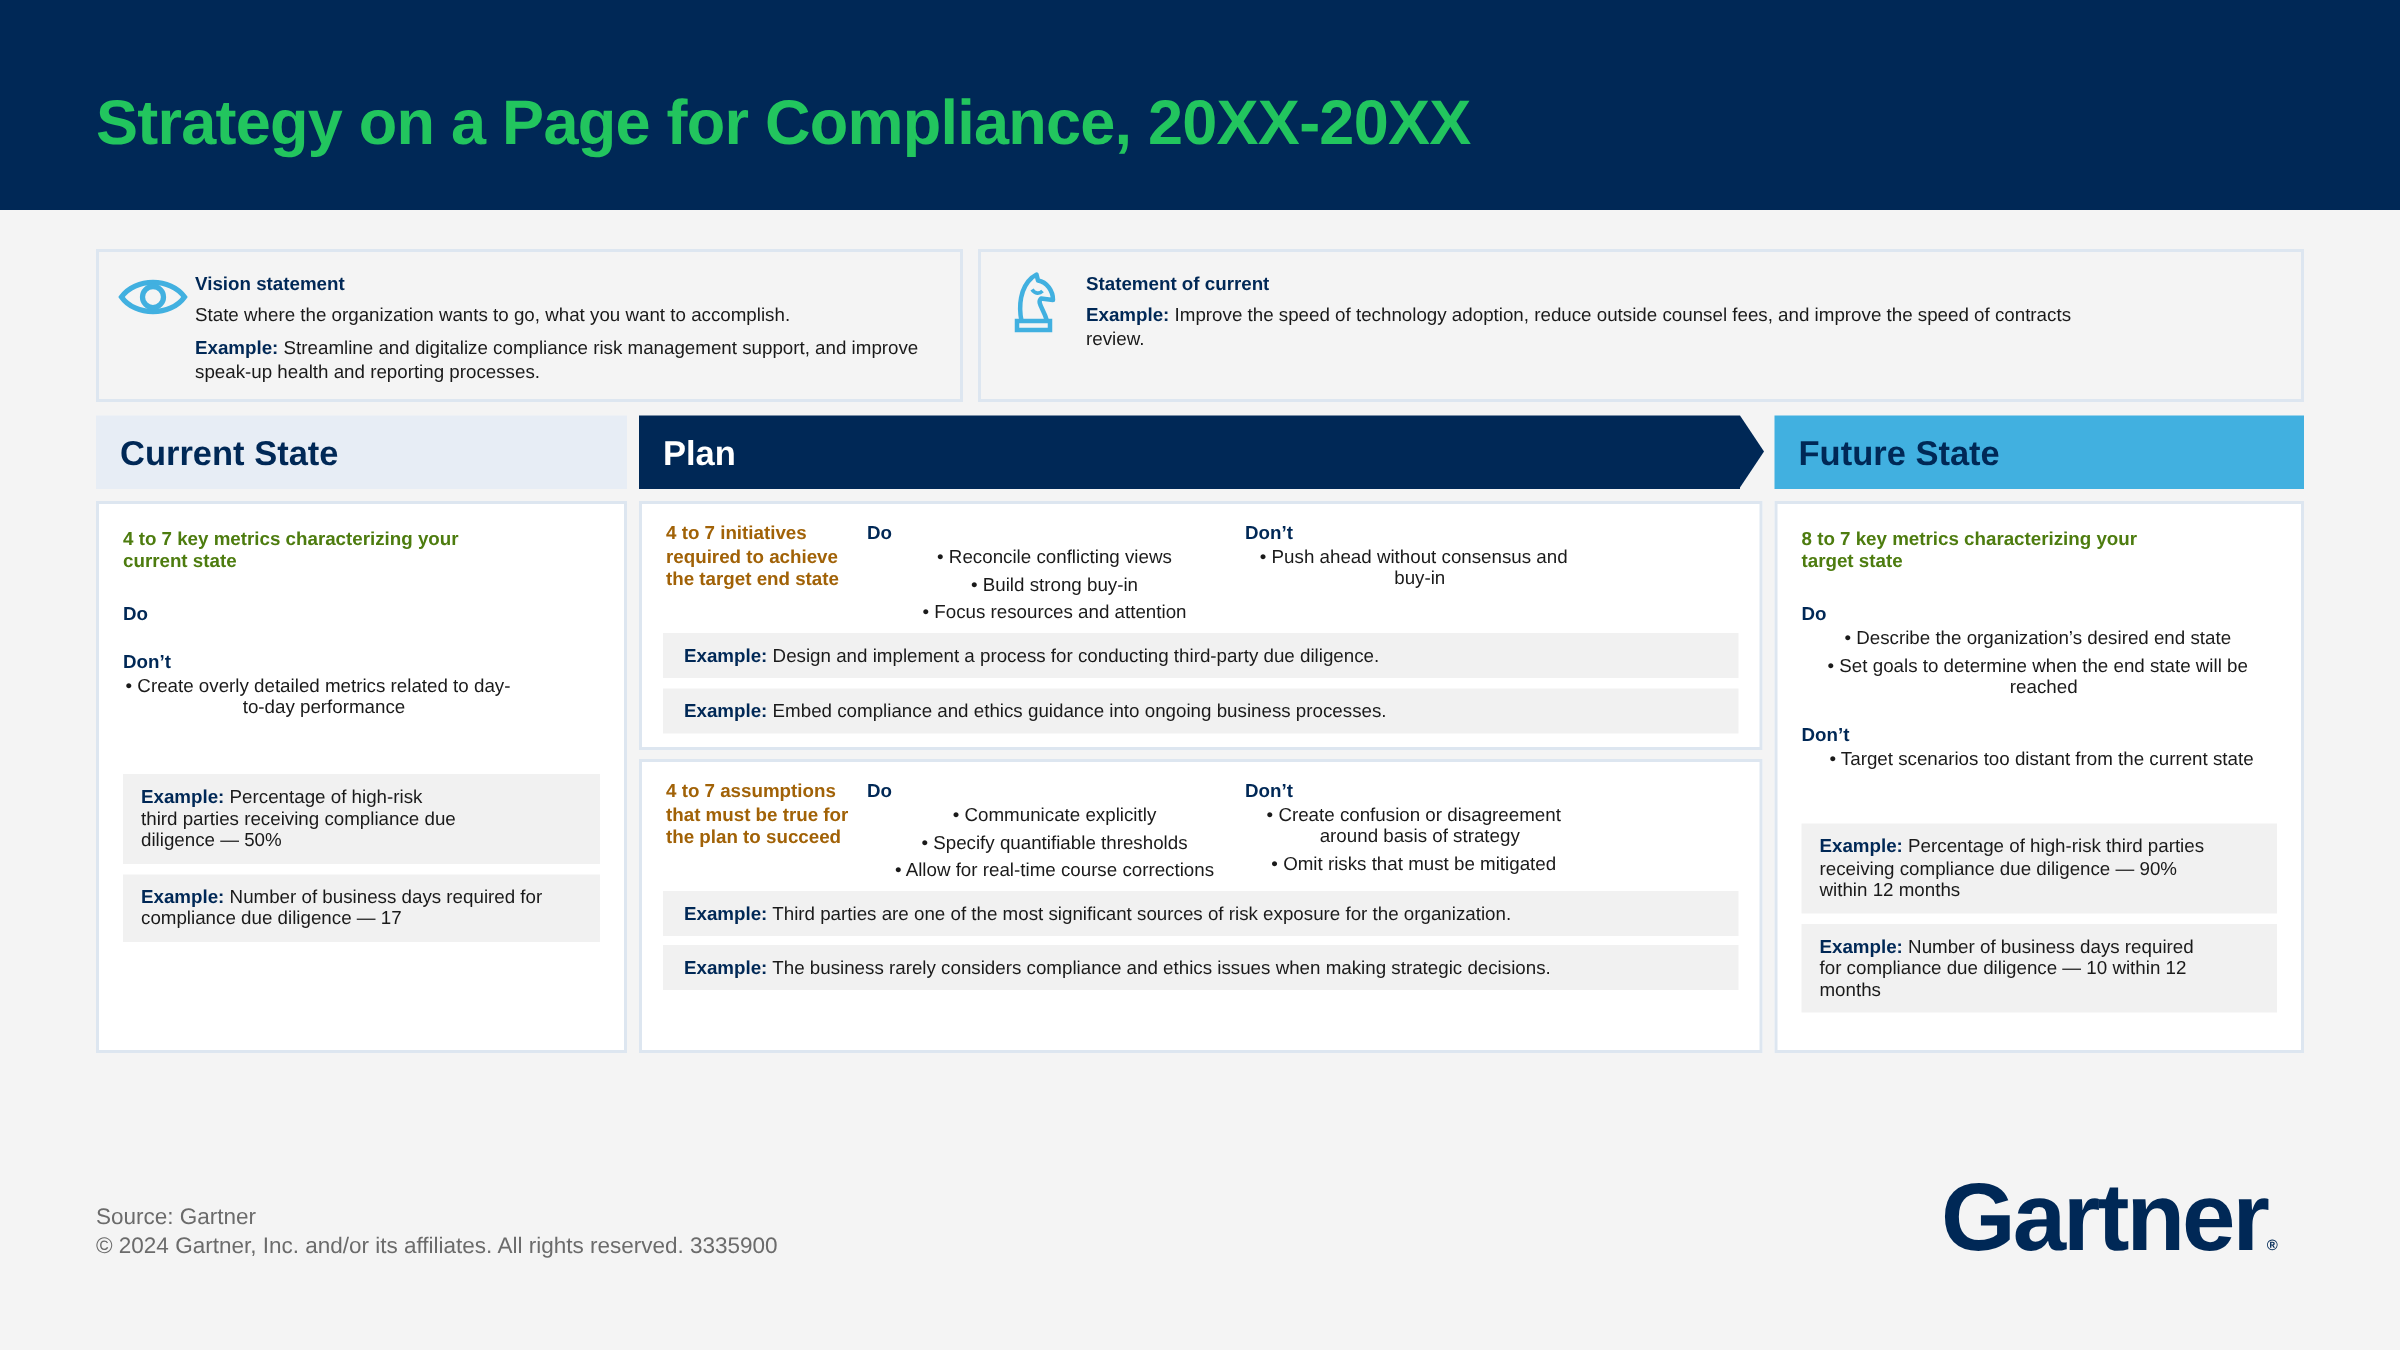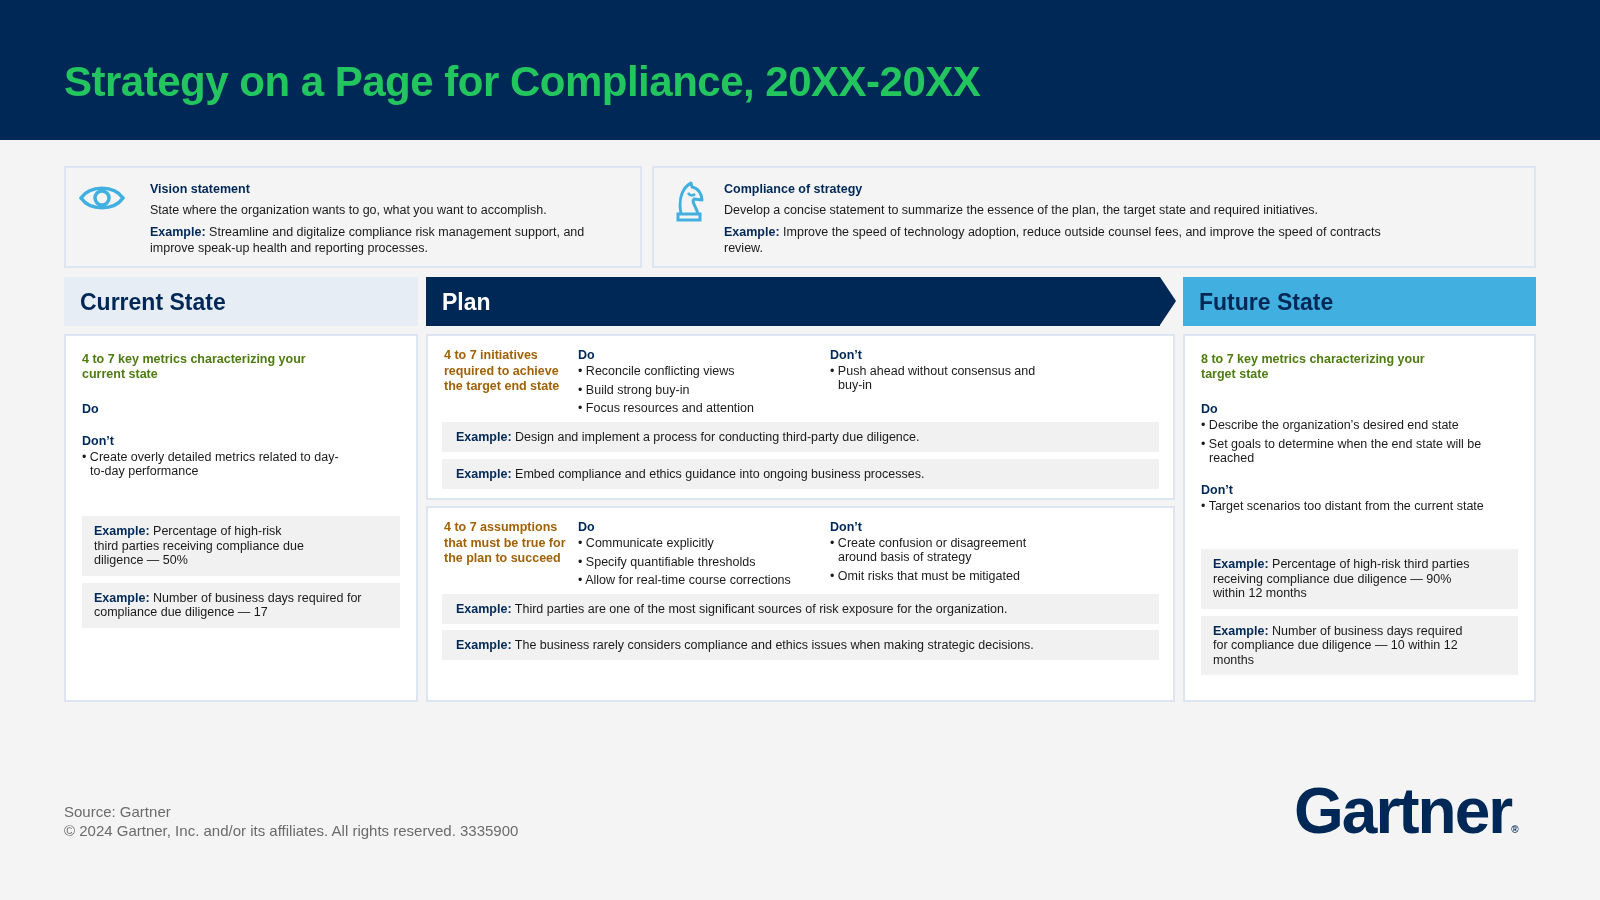--- a/index.html
+++ b/index.html
@@ -3,41 +3,41 @@
 <meta charset="utf-8">
 <style>
   * { box-sizing: border-box; margin: 0; padding: 0; }
   html, body { width: 1600px; height: 900px; overflow: hidden; }
   body { background: #f4f4f4; font-family: "Liberation Sans", sans-serif; color: #1a1a1a; position: relative; }
   .header { position: absolute; left: 0; top: 0; width: 1600px; height: 140px; background: #002856; }
   .header h1 { position: absolute; left: 64px; top: 58px; font-size: 42px; font-weight: 700; color: #22c55e; letter-spacing: -0.5px; }
 
   .stmt { position: absolute; top: 166px; height: 102px; background: #f4f4f4; border: 2px solid #dde6f0; }
   .stmt .icon { position: absolute; left: 12px; top: 14px; }
-  .stmt .body { position: absolute; left: 84px; top: 14px; right: 20px; }
+  .stmt .body { position: absolute; left: 64px; top: 14px; right: 20px; }
   .stmt-title { font-size: 12.5px; font-weight: 700; color: #002856; margin-bottom: 6px; }
   .stmt-text { font-size: 12.5px; color: #1a1a1a; line-height: 16px; margin-bottom: 6px; }
   .lbl { font-weight: 700; color: #002856; }
 
   .col-head { position: absolute; top: 277px; height: 49px; font-size: 23px; font-weight: 700; padding: 12px 16px; }
   .cur-head { left: 64px; width: 354px; background: #e7edf5; color: #002856; }
   .plan-head { left: 426px; width: 734px; background: #002856; color: #fff; }
   .plan-arrow { position: absolute; left: 1160px; top: 277px; width: 0; height: 0; border-top: 24.5px solid transparent; border-bottom: 24.5px solid transparent; border-left: 16px solid #002856; }
   .fut-head { left: 1183px; width: 353px; background: #41b0e0; color: #002856; }
 
   .panel { position: absolute; background: #fff; border: 2px solid #dde6f0; }
   .cur-panel { left: 64px; top: 334px; width: 354px; height: 368px; padding: 16px 16px; }
   .fut-panel { left: 1183px; top: 334px; width: 353px; height: 368px; padding: 16px 16px; }
   .plan-top { left: 426px; top: 334px; width: 749px; height: 166px; }
   .plan-bot { left: 426px; top: 506px; width: 749px; height: 196px; }
 
   .metric-title { font-size: 12.5px; font-weight: 700; color: #4d7c0f; line-height: 15px; width: 240px; }
   .sub { font-size: 12.5px; font-weight: 700; color: #002856; margin-top: 20px; margin-bottom: 2px; }
   ul.b { list-style: none; }
-  ul.b li { font-size: 12.5px; line-height: 14px; padding-left: 8px; text-indent: -8px; margin-bottom: 5px; }
+  ul.b li { font-size: 12.5px; line-height: 14px; padding-left: 8px; text-indent: -8px; margin-bottom: 5px; text-align: center; }
   ul.b li::before { content: "• "; }
 
   .ex { background: #f1f1f1; font-size: 12.5px; line-height: 14.5px; padding: 8px 12px; margin-top: 7px; }
   .cur-ex1 { margin-top: 38px; }
   .fut-ex1 { margin-top: 36px; }
 
   .plan-row { position: absolute; left: 16px; top: 12px; right: 16px; height: 70px; }
   .plan-lead { position: absolute; left: 0; top: 0; width: 122px; font-size: 12.5px; font-weight: 700; color: #a16207; line-height: 15.5px; }
   .plan-do { position: absolute; left: 134px; top: 0; width: 250px; }
   .plan-dont { position: absolute; left: 386px; top: 0; width: 240px; }
@@ -72,22 +72,21 @@
 
 <div class="stmt" style="left:652px; width:884px;">
   <div class="icon" style="left:16px; top:12px;">
     <svg width="40" height="46" viewBox="0 0 40 46">
       <path d="M8 40 L8 34 L30 34 L30 40 Z" fill="none" stroke="#41b0e0" stroke-width="3"></path>
       <path d="M11 34 C9 24, 10 12, 18 5 L21 3 L22 7 C28 8, 32 14, 32 20 L24 19 C21 22, 26 26, 28 34" fill="none" stroke="#41b0e0" stroke-width="3" stroke-linejoin="round"></path>
       <path d="M18 13 C20 16, 23 16, 25 14" fill="none" stroke="#41b0e0" stroke-width="2.5"></path>
     </svg>
   </div>
   <div class="body" style="left:70px;">
-    <div class="stmt-title">Compliance of strategy</div>
-    <div class="stmt-text">Develop a concise statement to summarize the essence of the plan, the target state and required initiatives.</div>
+    <div class="stmt-title">Statement of current</div>
     <div class="stmt-text" style="width:660px;"><span class="lbl">Example:</span><span> Improve the speed of technology adoption, reduce outside counsel fees, and improve the speed of contracts review.</span></div>
   </div>
 </div>
 
 <div class="col-head cur-head">Current State</div>
 <div class="col-head plan-head">Plan</div>
 <div class="plan-arrow"></div>
 <div class="col-head fut-head">Future State</div>
 
 <div class="panel cur-panel">

